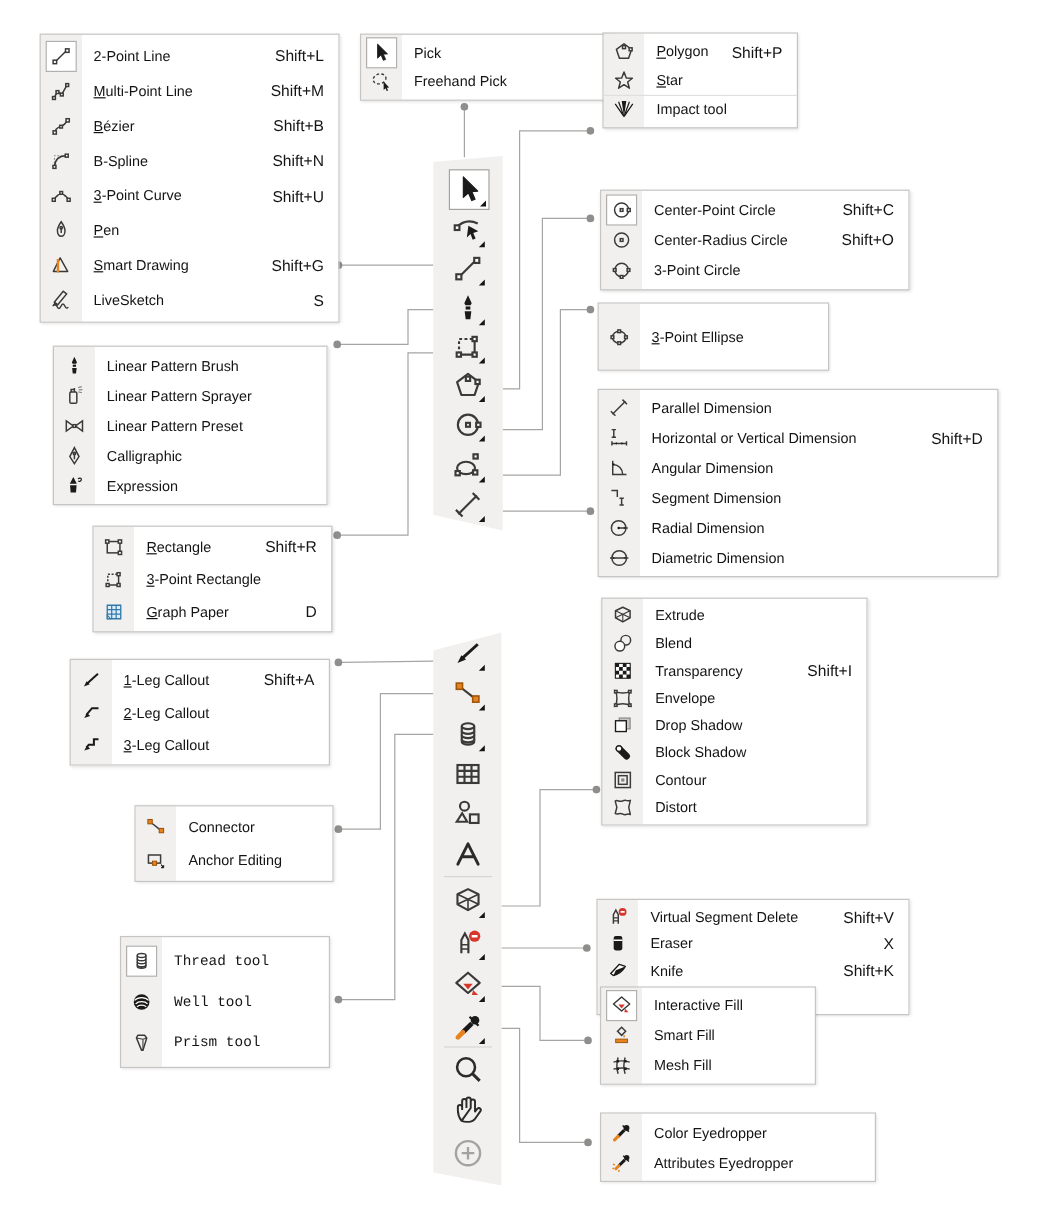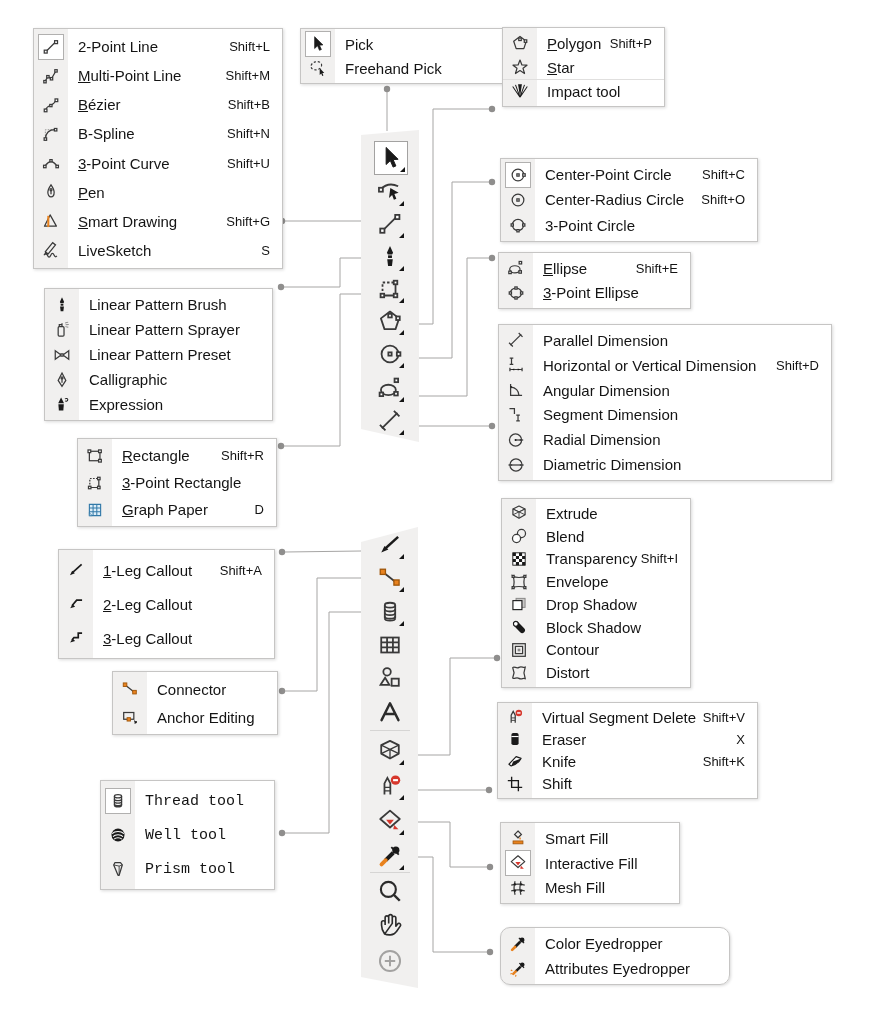--- a/index.html
+++ b/index.html
@@ -15,21 +15,21 @@
        border-left:5px solid transparent;border-bottom:5px solid #141414;}
   .strip-sep{position:absolute;height:1px;width:40px;background:#d6d5d4;z-index:2;}
   .panel{position:absolute;background:#fff;border:1px solid #c6c5c4;box-sizing:border-box;
          box-shadow:1px 1px 3px rgba(0,0,0,.15);z-index:3;display:flex;flex-direction:column;
          padding:3px 0;background:linear-gradient(to right,#f1f0ef 0,#f1f0ef 34px,#fff 34px);}
   .item{display:flex;align-items:center;flex:1;position:relative;min-height:0;}
   .item.sep-above::before{content:"";position:absolute;top:0;left:0;right:0;border-top:1px solid #e0dfde;}
   .ic{width:34px;display:flex;align-items:center;justify-content:center;flex:none;}
   .selbox{background:#fff;border:1px solid #b1b0af;width:24px;height:24px;display:flex;
           align-items:center;justify-content:center;}
-  .lbl{margin-left:10px;font-size:15px;white-space:nowrap;}
+  .lbl{margin-left:10px;font-size:12px;white-space:nowrap;}
   .lbl u{text-decoration:underline;text-underline-offset:1px;}
   .sc{margin-left:auto;margin-right:12px;font-size:13px;white-space:nowrap;}
 </style>
 </head>
 <body>
 
 <div id="canvas">
   <svg id="wires" width="876" height="1011">
       <polyline points="387,92 387,131" fill="none" stroke="#a6a5a4" stroke-width="1"></polyline>
       <circle cx="387" cy="89" r="3.2" fill="#8f8e8d"></circle>
@@ -416,32 +416,20 @@
           </svg>
         </span>
         <span class="lbl">3-Point Circle</span>
         <span class="sc"></span>
       </div>
     </div>
     <div class="panel" style="left: 498px; top: 252px; width: 193px; height: 57px;">
       <div class="item">
         <span class="ic">
           <svg viewBox="0 0 16 16" width="18" height="18">
-            <ellipse cx="7" cy="9.2" rx="4.6" ry="3.2" stroke="#3a3a3a" fill="none" stroke-width="1.1"></ellipse>
-            <rect x="10.8" y="2.2" width="2.2" height="2.2" fill="#fff" stroke="#3a3a3a" stroke-width="1.1"></rect>
-            <rect x="1.6" y="10.8" width="2.2" height="2.2" fill="#fff" stroke="#3a3a3a" stroke-width="1.1"></rect>
-            <rect x="10.6" y="10.4" width="2.2" height="2.2" fill="#fff" stroke="#3a3a3a" stroke-width="1.1"></rect>
-          </svg>
-        </span>
-        <span class="lbl"><u>E</u>llipse</span>
-        <span class="sc">Shift+E</span>
-      </div>
-      <div class="item">
-        <span class="ic">
-          <svg viewBox="0 0 16 16" width="18" height="18">
             <ellipse cx="8" cy="8" rx="5" ry="4.4" stroke="#3a3a3a" fill="none" stroke-width="1.1"></ellipse>
             <rect x="7" y="2.6" width="2" height="2" fill="#fff" stroke="#3a3a3a" stroke-width="1.1"></rect>
             <rect x="2" y="7" width="2" height="2" fill="#fff" stroke="#3a3a3a" stroke-width="1.1"></rect>
             <rect x="12" y="7" width="2" height="2" fill="#fff" stroke="#3a3a3a" stroke-width="1.1"></rect>
             <rect x="7" y="11.4" width="2" height="2" fill="#fff" stroke="#3a3a3a" stroke-width="1.1"></rect>
           </svg>
         </span>
         <span class="lbl"><u>3</u>-Point Ellipse</span>
         <span class="sc"></span>
       </div>
@@ -601,21 +589,21 @@
           <svg viewBox="0 0 16 16" width="18" height="18">
             <path d="M3 3 H13 V13 H3 Z" fill="#ddeef8" stroke="#3279a8" stroke-width="1"></path>
             <path d="M6.3 3 V13 M9.6 3 V13 M3 6.3 H13 M3 9.6 H13" stroke="#3279a8" stroke-width="0.9" fill="none"></path>
             <path d="M3 13 L5.5 13 L3 10.5 Z" fill="#fff" stroke="#3279a8" stroke-width="0.8"></path>
           </svg>
         </span>
         <span class="lbl"><u>G</u>raph Paper</span>
         <span class="sc">D</span>
       </div>
     </div>
-    <div class="panel" style="left: 58px; top: 549px; width: 217px; height: 110px;">
+    <div class="panel" style="left: 58px; top: 549px; width: 217px; height: 89px;">
       <div class="item">
         <span class="ic">
           <svg viewBox="0 0 16 16" width="18" height="18">
             <path d="M13 3 L4.6 10.6" stroke="#1a1a1a" stroke-width="1.5" fill="none"></path>
             <path d="M2.6 12.6 L7 10.8 L4.6 8.6 Z" fill="#1a1a1a"></path>
           </svg>
         </span>
         <span class="lbl"><u>1</u>-Leg Callout</span>
         <span class="sc">Shift+A</span>
       </div>
@@ -692,21 +680,21 @@
         <span class="ic">
           <svg viewBox="0 0 16 16" width="18" height="18">
             <path d="M5.2 2.4 H10.2 L11.8 4.4 L9 13.6 H8 L4.2 4.4 Z" stroke-linejoin="round" stroke="#3a3a3a" fill="none" stroke-width="1.1"></path>
             <path d="M4.2 4.4 L9 5.4 L11.8 4.4 M9 5.4 V13.6" stroke="#3a3a3a" stroke-width="0.8" fill="none"></path>
           </svg>
         </span>
         <span class="lbl">Prism tool</span>
         <span class="sc"></span>
       </div>
     </div>
-    <div class="panel" style="left: 501px; top: 498px; width: 190px; height: 190px;">
+    <div class="panel" style="left: 501px; top: 498px; width: 222px; height: 190px;">
       <div class="item">
         <span class="ic">
           <svg viewBox="0 0 16 16" width="18" height="18">
             <path d="M8 1.8 L13.4 4.4 V9.6 L8 12.6 L2.6 9.6 V4.4 Z" stroke-linejoin="round" stroke="#3a3a3a" fill="none" stroke-width="1.1"></path>
             <path d="M2.6 4.4 L8 7 L13.4 4.4 M8 7 V12.6 M2.6 9.6 L13.4 4.4 M2.6 4.4 L13.4 9.6" stroke="#3a3a3a" stroke-width="0.8" fill="none"></path>
           </svg>
         </span>
         <span class="lbl">Extrude</span>
         <span class="sc"></span>
       </div>
@@ -777,21 +765,21 @@
       <div class="item">
         <span class="ic">
           <svg viewBox="0 0 16 16" width="18" height="18">
             <path d="M2.4 3.2 C4 1.8 5.6 4.4 8 3 C10.4 1.6 12 4 13.6 2.6 L12.4 7.8 L13.6 13.2 C12 11.8 10.4 14.2 8 12.8 C5.6 11.4 4 13.8 2.4 12.4 L3.6 7.8 Z" stroke-linejoin="round" stroke="#3a3a3a" fill="none" stroke-width="1.1"></path>
           </svg>
         </span>
         <span class="lbl">Distort</span>
         <span class="sc"></span>
       </div>
     </div>
-    <div class="panel" style="left: 497px; top: 702px; width: 261px; height: 97px;">
+    <div class="panel" style="left: 497px; top: 749px; width: 261px; height: 97px;">
       <div class="item">
         <span class="ic">
           <svg viewBox="0 0 16 16" width="18" height="18">
             <path d="M4.6 13.2 V6.4 L6.4 3 L8.2 6.4 V13.2" stroke="#3a3a3a" fill="none" stroke-width="1.1"></path>
             <path d="M4.6 8.8 H8.2 M4.6 11 H8.2" stroke="#3a3a3a" stroke-width="0.8"></path>
             <circle cx="11.4" cy="4.4" r="2.9" fill="#d6372c"></circle>
             <path d="M9.9 4.4 H12.9" stroke="#fff" stroke-width="1.3"></path>
           </svg>
         </span>
         <span class="lbl">Virtual Segment Delete</span>
@@ -821,59 +809,59 @@
         <span class="ic">
           <svg viewBox="0 0 16 16" width="18" height="18">
             <path d="M5 1.6 V11 H14.4 M1.6 5 H11 V14.4" stroke="#1a1a1a" stroke-width="1.2" fill="none"></path>
           </svg>
         </span>
         <span class="lbl">Shift</span>
         <span class="sc"></span>
       </div>
     </div>
     <div class="panel" style="left: 500px; top: 822px; width: 180px; height: 82px;">
-      <div class="item">
-        <span class="ic">
-          <svg viewBox="0 0 16 16" width="18" height="18">
-            <path d="M8 1.8 L11 4.8 L8 7.8 L5 4.8 Z" stroke="#3a3a3a" fill="none" stroke-width="1.1"></path>
-            <path d="M9.8 7.2 C10.5 8.2 10.9 8.9 10.2 9.3 C9.6 9.6 9.1 9.1 9.2 8.3 Z" fill="#e8821e"></path>
-            <rect x="3.6" y="10.6" width="8.8" height="2.6" fill="#e8821e" stroke="#9e5509" stroke-width="0.7"></rect>
-          </svg>
-        </span>
-        <span class="lbl">Smart Fill</span>
-        <span class="sc"></span>
-      </div>
       <div class="item">
         <span class="ic">
           <span class="selbox">
             <svg viewBox="0 0 16 16" width="18" height="18">
               <path d="M8 1.6 L14 6.8 L8 12 L2 6.8 Z" stroke-linejoin="round" stroke="#3a3a3a" fill="none" stroke-width="1.1"></path>
               <path d="M5.6 7.2 H10.4 L8 10.2 Z" fill="#d6372c"></path>
               <path d="M10.6 10.4 L13.2 13 L10 13 Z" fill="#d6372c"></path>
             </svg>
           </span>
         </span>
         <span class="lbl">Interactive Fill</span>
         <span class="sc"></span>
       </div>
       <div class="item">
         <span class="ic">
           <svg viewBox="0 0 16 16" width="18" height="18">
+            <path d="M8 1.8 L11 4.8 L8 7.8 L5 4.8 Z" stroke="#3a3a3a" fill="none" stroke-width="1.1"></path>
+            <path d="M9.8 7.2 C10.5 8.2 10.9 8.9 10.2 9.3 C9.6 9.6 9.1 9.1 9.2 8.3 Z" fill="#e8821e"></path>
+            <rect x="3.6" y="10.6" width="8.8" height="2.6" fill="#e8821e" stroke="#9e5509" stroke-width="0.7"></rect>
+          </svg>
+        </span>
+        <span class="lbl">Smart Fill</span>
+        <span class="sc"></span>
+      </div>
+      <div class="item">
+        <span class="ic">
+          <svg viewBox="0 0 16 16" width="18" height="18">
             <path d="M2 5.4 C6 4.2 10 4.2 14 5.4 M2 10.6 C6 9.4 10 9.4 14 10.6 M5.4 2 C4.2 6 4.2 10 5.4 14 M10.6 2 C9.4 6 9.4 10 10.6 14" stroke="#3a3a3a" fill="none" stroke-width="1.1"></path>
             <rect x="4.3" y="3.9" width="1.8" height="1.8" fill="#1a1a1a"></rect>
             <rect x="9.9" y="3.9" width="1.8" height="1.8" fill="#1a1a1a"></rect>
             <rect x="4.3" y="9.5" width="1.8" height="1.8" fill="#1a1a1a"></rect>
             <rect x="9.9" y="9.5" width="1.8" height="1.8" fill="#1a1a1a"></rect>
           </svg>
         </span>
         <span class="lbl">Mesh Fill</span>
         <span class="sc"></span>
       </div>
     </div>
-    <div class="panel" style="left: 500px; top: 927px; width: 230px; height: 58px; border-radius: 10px;">
+    <div class="panel" style="left: 500px; top: 927px; width: 230px; height: 58px;">
       <div class="item">
         <span class="ic">
           <svg viewBox="0 0 16 16" width="18" height="18">
             <circle cx="11.6" cy="4.4" r="2.2" fill="#1a1a1a"></circle>
             <path d="M8.8 2.6 L13.4 7.2" stroke="#1a1a1a" stroke-width="1.1"></path>
             <path d="M10 6 L5.4 10.6" stroke="#1a1a1a" stroke-width="2.4"></path>
             <path d="M5.4 10.6 L2.8 13.2" stroke="#e8821e" stroke-width="2.4" stroke-linecap="round"></path>
           </svg>
         </span>
         <span class="lbl">Color Eyedropper</span>

